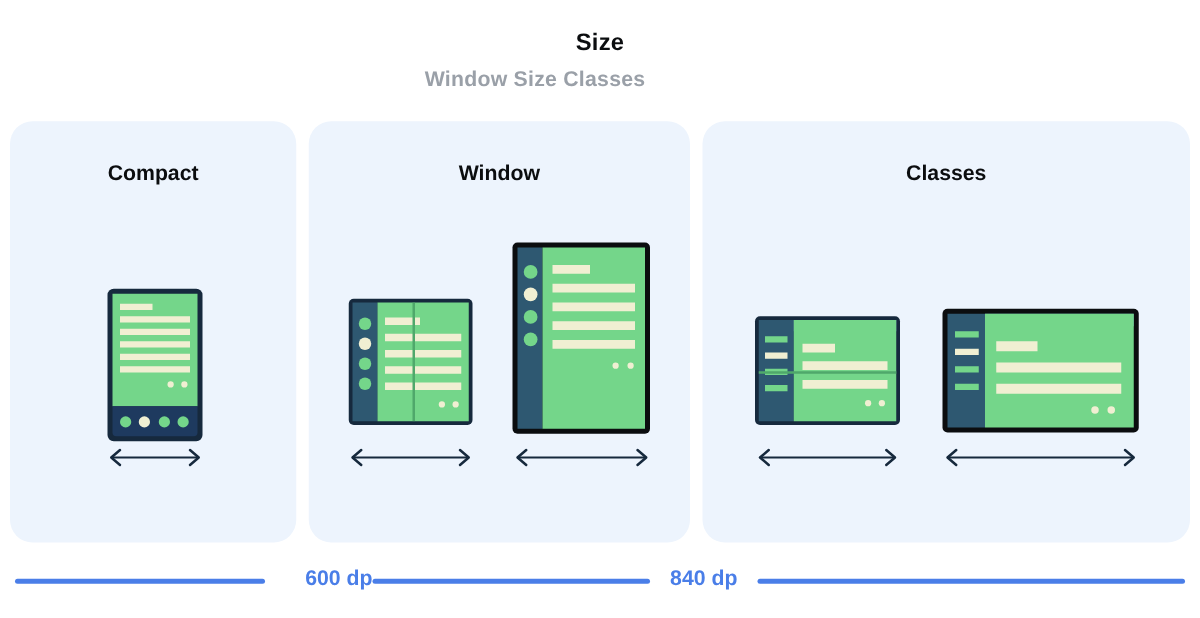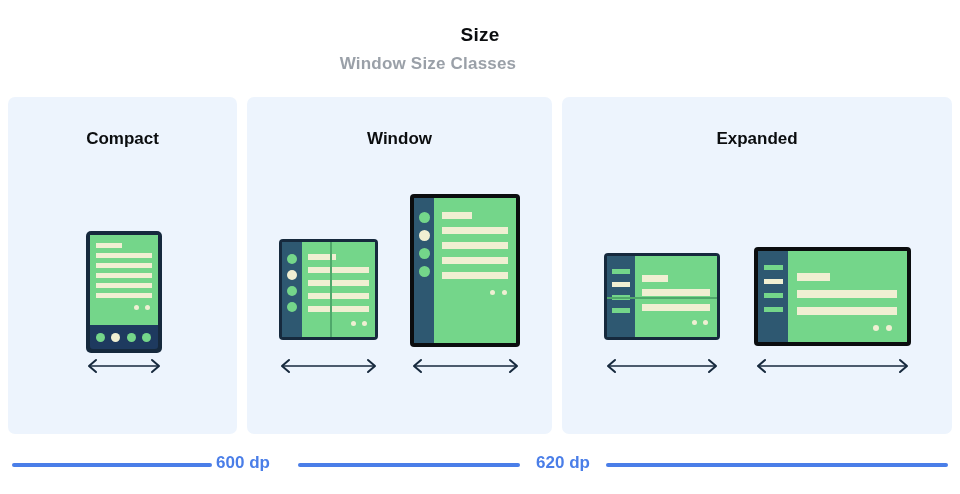--- a/index.html
+++ b/index.html
@@ -21,21 +21,21 @@
   .page-subtitle {
     position: absolute; top: 54px; left: 0; width: 856px;
     text-align: center;
     font-size: 17px; font-weight: bold; color: #9aa0a8;
     letter-spacing: .2px;
   }
 
   
   .panel {
     position: absolute; top: 97px; height: 337px;
-    background: #EDF4FD; border-radius: 7px;
+    background: #EDF4FD; border-radius: 18px;
   }
   #panel-compact  { left: 8px;   width: 229px; }
   #panel-medium   { left: 247px; width: 305px; }
   #panel-expanded { left: 562px; width: 390px; }
 
   .panel-title {
     position: absolute; top: 32px; left: 0; width: 100%;
     text-align: center; font-size: 17px; font-weight: bold; color: #0b0d0f;
   }
 
@@ -186,21 +186,21 @@
 
   <div class="arrow" style="left:409px; top:357px;">
     <svg width="113" height="18" viewBox="0 0 113 18">
       <line x1="6" y1="9" x2="107" y2="9" stroke="#16293D" stroke-width="1.6"></line>
       <polyline points="12,3 5,9 12,15" fill="none" stroke="#16293D" stroke-width="2" stroke-linecap="round" stroke-linejoin="round"></polyline>
       <polyline points="101,3 108,9 101,15" fill="none" stroke="#16293D" stroke-width="2" stroke-linecap="round" stroke-linejoin="round"></polyline>
     </svg>
   </div>
 
   <div class="panel" id="panel-expanded">
-    <div class="panel-title">Expanded</div>
+    <div class="panel-title">Classes</div>
   </div>
 
   <div class="device" id="fold-land">
     <div class="rail">
       <div class="bar" style="left:5px; top:13px; width:18px; height:5px; background:#74D68A;"></div>
       <div class="bar" style="left:5px; top:26px; width:18px; height:5px;"></div>
       <div class="bar" style="left:5px; top:39px; width:18px; height:5px; background:#74D68A;"></div>
       <div class="bar" style="left:5px; top:52px; width:18px; height:5px; background:#74D68A;"></div>
     </div>
     <div class="topbar"></div>
@@ -241,18 +241,18 @@
 
   <div class="arrow" style="left:753px; top:357px;">
     <svg width="159" height="18" viewBox="0 0 159 18">
       <line x1="6" y1="9" x2="153" y2="9" stroke="#16293D" stroke-width="1.6"></line>
       <polyline points="12,3 5,9 12,15" fill="none" stroke="#16293D" stroke-width="2" stroke-linecap="round" stroke-linejoin="round"></polyline>
       <polyline points="147,3 154,9 147,15" fill="none" stroke="#16293D" stroke-width="2" stroke-linecap="round" stroke-linejoin="round"></polyline>
     </svg>
   </div>
 
   <div class="measure-line" style="left:12px; width:200px;"></div>
-  <div class="measure-label" style="left:200px; width:86px;">600 dp</div>
+  <div class="measure-label" style="left:212px; width:86px;text-align:right;">600 dp</div>
   <div class="measure-line" style="left:298px; width:222px;"></div>
-  <div class="measure-label" style="left:520px; width:86px;">620 dp</div>
+  <div class="measure-label" style="left:520px; width:86px;">840 dp</div>
   <div class="measure-line" style="left:606px; width:342px;"></div>
 
 </div>
 
 </body></html>

